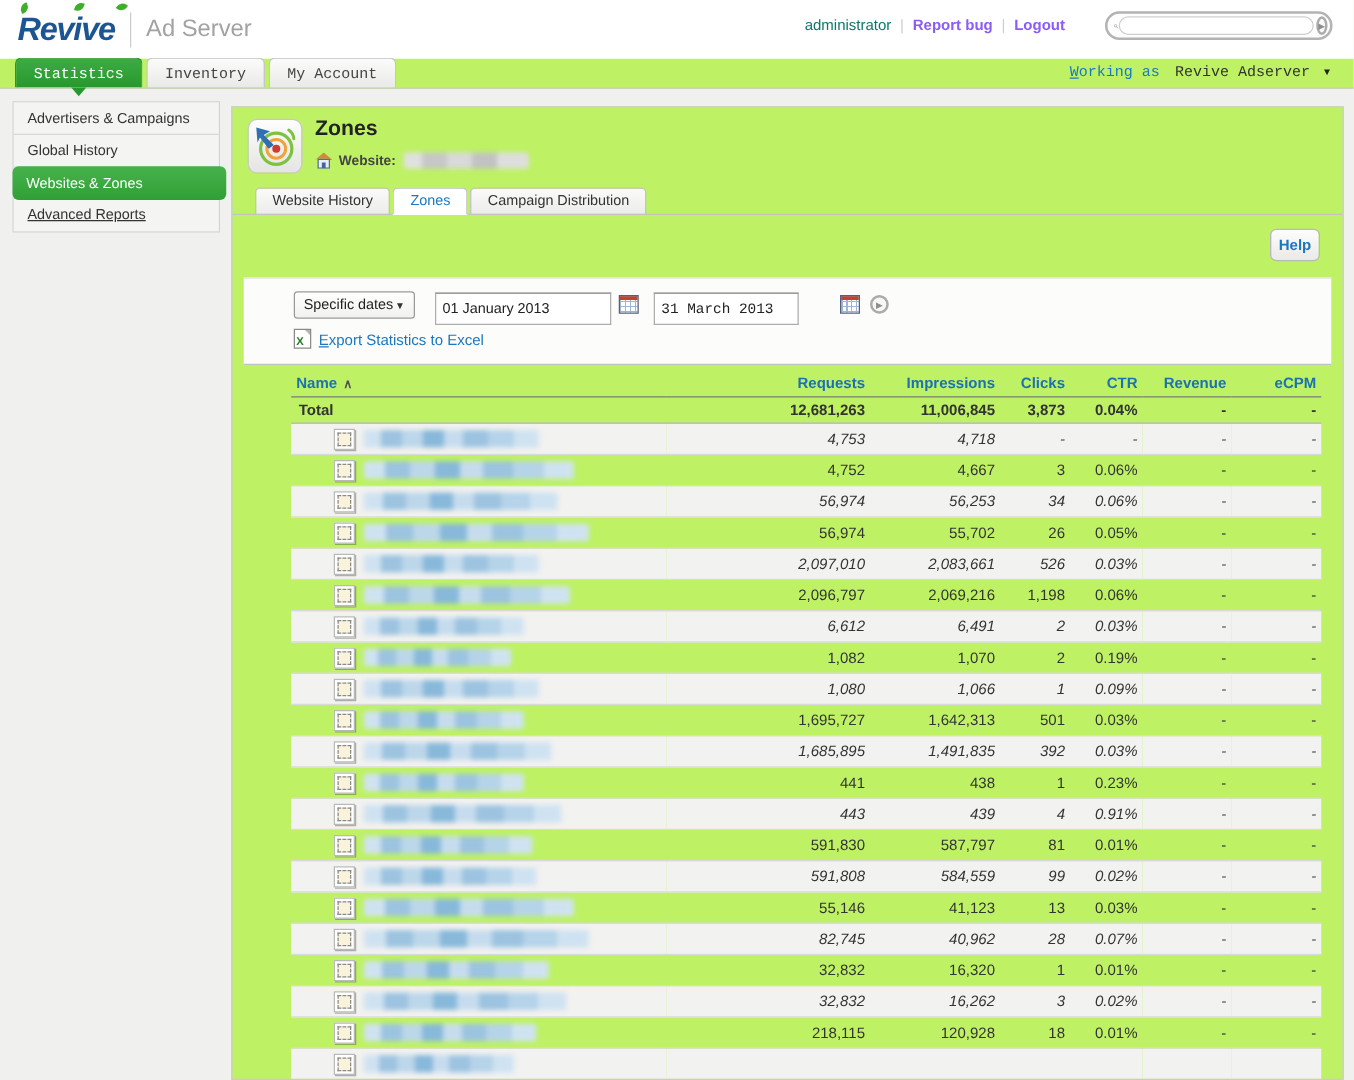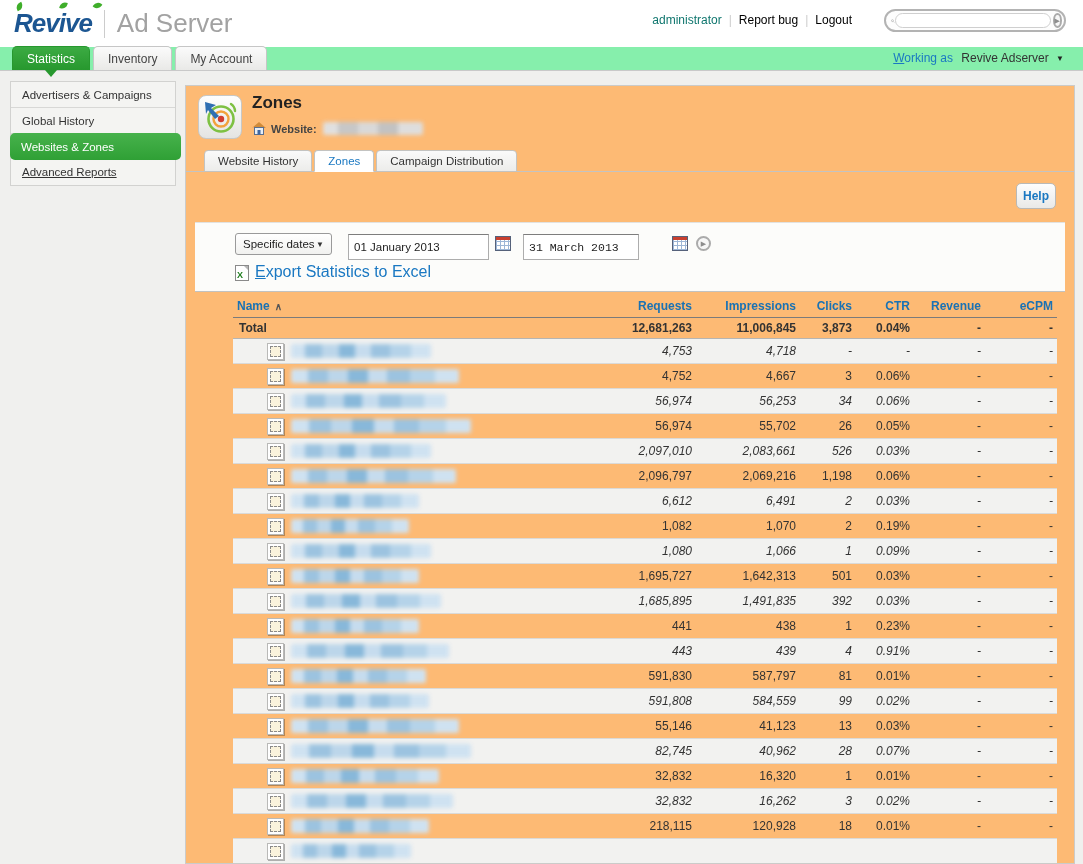--- a/index.html
+++ b/index.html
@@ -13,35 +13,35 @@
 
   
   .topbar { position:absolute; left:0; top:0; width:100%; height:47px; background:#fff; }
   .logo { position:absolute; left:14px; top:8px; display:flex; align-items:center; }
   .logo-revive { font-size:26px; font-weight:bold; font-style:italic; color:#1c5692; letter-spacing:-1px; position:relative; }
   .leaf { position:absolute; width:7px; height:7px; background:#3fae2a; border-radius:80% 0 80% 0; }
   .leaf.l1 { left:2px;  top:-5px; transform:rotate(-25deg); }
   .leaf.l2 { left:46px; top:-6px; transform:rotate(15deg); }
   .leaf.l3 { left:80px; top:-6px; transform:rotate(35deg); }
   .logo-div { width:1px; height:28px; background:#cccccc; margin:0 12px; }
-  .logo-ad { font-size:26px; color:#a2a2a2; }
+  .logo-ad { font-size:19px; color:#a2a2a2; }
   .userlinks { position:absolute; right:231px; top:13px; font-size:12px; white-space:nowrap; }
   .userlinks .user { color:#0f766e; }
-  .userlinks a { color:#000000; text-decoration:none; font-weight:normal; cursor:pointer; }
+  .userlinks a { color:#8b5cf6; text-decoration:none; font-weight:bold; cursor:pointer; }
   .userlinks .sep { color:#ccc; margin:0 7px; }
   .search-pill { position:absolute; right:17px; top:9px; width:182px; height:23px;
     border:2px solid #b3b3b3; border-radius:13px; background:#fdfdfd;
     display:flex; align-items:center; padding:0 2px 0 5px; }
   .search-inner { flex:1; height:15px; border:1px solid #cfcfcf; border-radius:8px; background:#fff; display:flex; }
   .search-inner input { flex:1; border:none; outline:none; background:transparent; font-size:11px; padding:0 6px; border-radius:8px;}
   .go-circle { width:15px; height:15px; border:2px solid #ababab; border-radius:50%;
     display:flex; align-items:center; justify-content:center; color:#8d8d8d; font-size:7px; margin-left:2px; cursor:pointer; background:#f7f7f7;}
 
   
-  .navrow { position:absolute; left:0; top:47px; width:100%; height:24px; border-bottom:1px solid #c9c9c9; background:#86efac; }
+  .navrow { position:absolute; left:0; top:47px; width:100%; height:24px; border-bottom:1px solid #c9c9c9; background:#bef264;font-family:Liberation Mono, monospace; }
   .navtabs { position:absolute; left:12px; bottom:0; display:flex; }
   .navtab { height:24px; padding:0 14px; display:flex; align-items:center; font-size:12px; color:#444;
     background:linear-gradient(#fbfbfb,#e9e9e7); border:1px solid #c6c6c6; border-bottom:none;
     border-radius:5px 5px 0 0; margin-right:3px; cursor:pointer; position:relative; }
   .navtab.active { background:linear-gradient(#3cab43,#27982e); color:#fff; border-color:#27982e; }
   .navtab.active:after { content:""; position:absolute; left:50%; bottom:-7px; margin-left:-6px;
     border-left:6px solid transparent; border-right:6px solid transparent; border-top:7px solid #27982e; }
   .workingas { position:absolute; right:19px; top:4px; font-size:12px; white-space:nowrap; }
   .workingas a { color:#1a78c2; text-decoration:none; cursor:pointer; }
   .workingas a .ul { text-decoration:underline; }
@@ -50,21 +50,21 @@
 
   
   .sidebar { position:absolute; left:10px; top:81px; width:166px; border:1px solid #d2d2d0; background:#f4f4f2; }
   .side-item { height:26px; display:flex; align-items:center; padding-left:11px; font-size:11.5px; color:#333;
     border-bottom:1px solid #d8d8d6; cursor:pointer; background:#f4f4f2; }
   .side-item:last-child { border-bottom:none;text-decoration:underline; }
   .side-item.active { background:linear-gradient(#47b24c,#2fa035); color:#fff; border-radius:5px;
     width:171px; margin:-1px 0 -1px -1px; border-bottom:none; position:relative; z-index:2; height:27px; }
 
   
-  .card { position:absolute; left:185px; top:85px; width:890px; height:779px; background:#fdba74;
+  .card { position:absolute; left:185px; top:85px; width:890px; height:779px; background:#bef264;
     border:1px solid #cbcbc9; overflow:hidden; }
   .pageicon { position:absolute; left:12px; top:9px; width:44px; height:44px; border:1px solid #c8c8c6;
     border-radius:8px; background:linear-gradient(#fefefe,#e4e4e2); display:flex; align-items:center; justify-content:center; }
   .page-title { position:absolute; left:66px; top:7px; font-size:17px; font-weight:bold; color:#222; }
   .website-row { position:absolute; left:66px; top:36px; display:flex; align-items:flex-end; font-size:11px; }
   .website-label { font-weight:bold; color:#444; margin-left:5px; }
   .blur-site { width:100px; height:13px; margin-left:6px; border-radius:2px;
     background:linear-gradient(90deg,#e0e0e0 0 15%,#c7c7c7 15% 35%,#d9d9d9 35% 55%,#c2c2c2 55% 75%,#dedede 75% 100%);
     filter:blur(2px); }
 
@@ -93,21 +93,21 @@
     background-image:
       linear-gradient(#c9402f 0 3px, transparent 3px),
       repeating-linear-gradient(90deg,#9db6d6 0 1px,transparent 1px 4px),
       repeating-linear-gradient(0deg,#9db6d6 0 1px,transparent 1px 4px); }
   .cal1 { left:300px; } .cal2 { left:477px; }
   .go2 { position:absolute; left:499px; top:13px; }
   .exportrow { position:absolute; left:40px; top:40px; display:flex; align-items:flex-end; }
   .xls { width:14px; height:16px; border:1px solid #8a8a8a; background:#fff; position:relative; }
   .xls:before { content:"X"; position:absolute; left:1px; bottom:0px; font-size:9px; font-weight:bold; color:#1e7e1e; }
   .xls:after { content:""; position:absolute; right:0; top:0; border-left:4px solid transparent; border-top:4px solid #b5b5b5; }
-  .export-link { margin-left:6px; font-size:16px; color:#1a78c2; text-decoration:none; cursor:pointer; }
+  .export-link { margin-left:6px; font-size:12px; color:#1a78c2; text-decoration:none; cursor:pointer; }
   .export-link .ul { text-decoration:underline; }
 
   
   .stats { position:absolute; left:47px; top:210px; width:824px; border-collapse:collapse; table-layout:fixed; }
   .stats th { font-size:12px; font-weight:bold; color:#1a72b4; text-align:right; padding:3px 4px 4px;
     border-bottom:1px solid #7b7b7b; cursor:pointer; white-space:nowrap; }
   .stats th.name { text-align:left; }
   .stats th .caret { color:#555; font-size:10px; margin-left:5px; font-weight:bold; }
   .stats td { font-size:12px; color:#333; text-align:right; padding:0 4px; height:25px;
     border-bottom:1px solid #dadad8; white-space:nowrap; }

